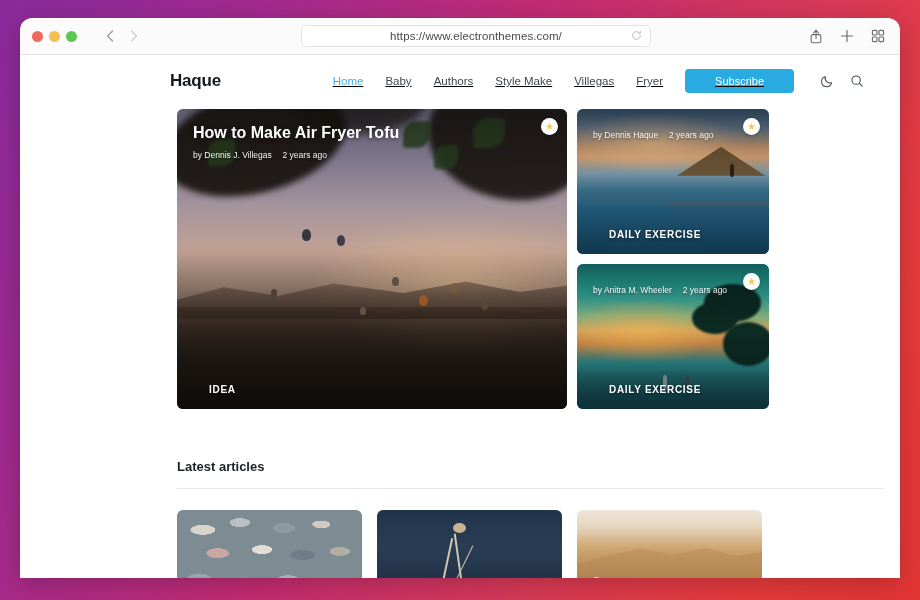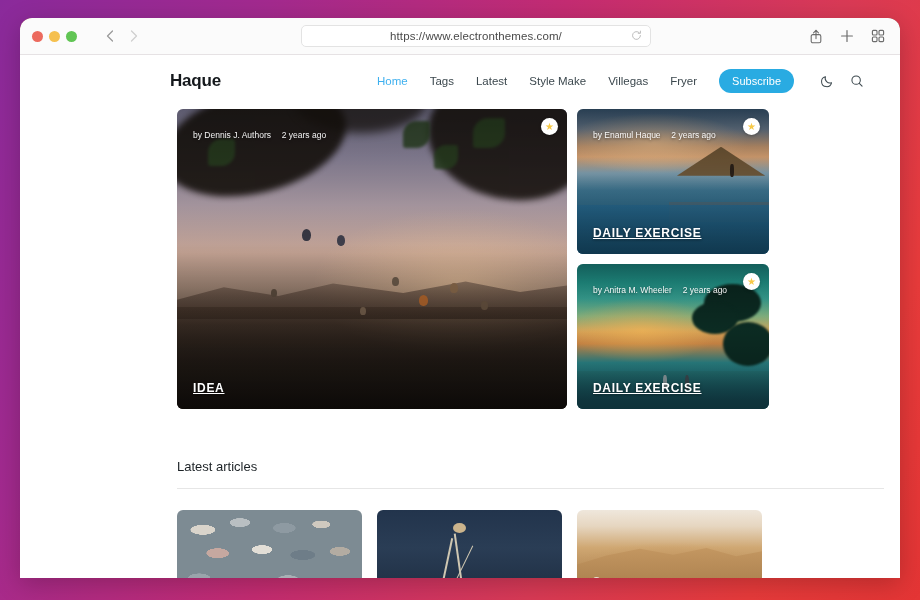--- a/index.html
+++ b/index.html
@@ -119,34 +119,34 @@
     padding: 0 36px 0 16px;
     justify-content: space-between;
   }
   .brand {
     font-size: 17px;
     font-weight: bold;
     color: #14181c;
     letter-spacing: -.2px;
     padding-left: 134px;
   }
-  .nav-group { display: flex; align-items: center; gap: 22px; }
+  .nav-group { display: flex; align-items: center; gap: 22px; text-decoration: underline; }
   .nav-link {
     font-size: 11.5px;
     color: #3c484e;
     white-space: nowrap;
   }
   .nav-link.active { color: #3eb0ef; }
 
   .subscribe-btn {
     background: #29abe2;
     color: #ffffff;
     font-size: 11px;
-    padding: 6px 13px;
-    border-radius: 12px;
+    padding: 6px 30px;
+    border-radius: 4px;
     white-space: nowrap;
   }
 
   .header-icons { display: flex; align-items: center; gap: 16px; margin-left: 4px; }
   .header-icon { color: #3c484e; display: flex; align-items: center; }
 
   
   .hero-grid {
     display: grid;
     grid-template-columns: 390px 192px;
@@ -190,27 +190,26 @@
   .card-byline {
     font-size: 8.5px;
     margin-top: 7px;
     opacity: .95;
     text-shadow: 0 1px 3px rgba(0,0,0,.5);
   }
   .byline-sep { display: inline-block; width: 6px; }
 
   .card-tag {
     position: absolute;
-    left: 16px;
+    left: 32px;
     bottom: 14px;
-    font-size: 12px;
+    font-size: 10px;
     font-weight: bold;
     letter-spacing: .7px;
     text-shadow: 0 1px 3px rgba(0,0,0,.5);
-    text-decoration: underline;
   }
 
   .star-badge {
     position: absolute;
     top: 9px;
     right: 9px;
     width: 17px; height: 17px;
     border-radius: 50%;
     background: #ffffff;
     display: flex;
@@ -321,21 +320,21 @@
     background: linear-gradient(to bottom, rgba(40,120,120,.55), #17505c 80%);
   }
 
   
   .latest-section {
     padding: 0 16px 0 157px;
     margin-top: 50px;
   }
   .latest-title {
     font-size: 13px;
-    font-weight: normal;
+    font-weight: bold;
     color: #1c2226;
   }
   .latest-rule {
     margin-top: 14px;
     height: 1px;
     background: #e6e6e6;
   }
 
   .article-grid {
     display: grid;
@@ -469,22 +468,22 @@
     </div>
   </div>
 
   <div class="viewport">
 
     <div class="site-header">
       <div class="brand">Haque</div>
 
       <div class="nav-group">
         <a class="nav-link active">Home</a>
-        <a class="nav-link">Tags</a>
-        <a class="nav-link">Latest</a>
+        <a class="nav-link">Baby</a>
+        <a class="nav-link">Authors</a>
         <a class="nav-link">Style Make</a>
         <a class="nav-link">Villegas</a>
         <a class="nav-link">Fryer</a>
 
         <div class="subscribe-btn">Subscribe</div>
 
         <div class="header-icons">
           <span class="header-icon">
             <svg width="14" height="14" viewBox="0 0 16 16" fill="none">
               <path d="M13.2 10.1A5.6 5.6 0 0 1 6.2 3a5.8 5.8 0 1 0 7 7.1z" stroke="currentColor" stroke-width="1.15" stroke-linejoin="round"></path>
@@ -522,23 +521,24 @@
           <div class="balloon" style="left:47%;top:66%;width:6px;height:8px;background:#7a6450;"></div>
           <div class="balloon" style="left:24%;top:60%;width:6px;height:8px;background:#5c4c3e;"></div>
         </div>
         <div class="card-overlay"></div>
 
         <div class="star-badge">
           <span class="star-glyph">★</span>
         </div>
 
         <div class="card-content">
+          <div class="card-title">How to Make Air Fryer Tofu</div>
           <div class="card-byline">
             <span>by</span>
-            <span>Dennis J. Authors</span>
+            <span>Dennis J. Villegas</span>
             <span class="byline-sep"></span>
             <span>2 years ago</span>
           </div>
         </div>
         <div class="card-tag">IDEA</div>
       </div>
 
       <div class="card card-small">
         <div class="card-bg tropical-pool">
           <div class="hut"></div>
@@ -548,21 +548,21 @@
         </div>
         <div class="card-overlay"></div>
 
         <div class="star-badge">
           <span class="star-glyph">★</span>
         </div>
 
         <div class="card-content">
           <div class="card-byline">
             <span>by</span>
-            <span>Enamul Haque</span>
+            <span>Dennis Haque</span>
             <span class="byline-sep"></span>
             <span>2 years ago</span>
           </div>
         </div>
         <div class="card-tag">DAILY EXERCISE</div>
       </div>
 
       <div class="card card-small">
         <div class="card-bg beach-palms">
           <div class="palm" style="right:4%;top:14%;width:30%;height:26%;"></div>

